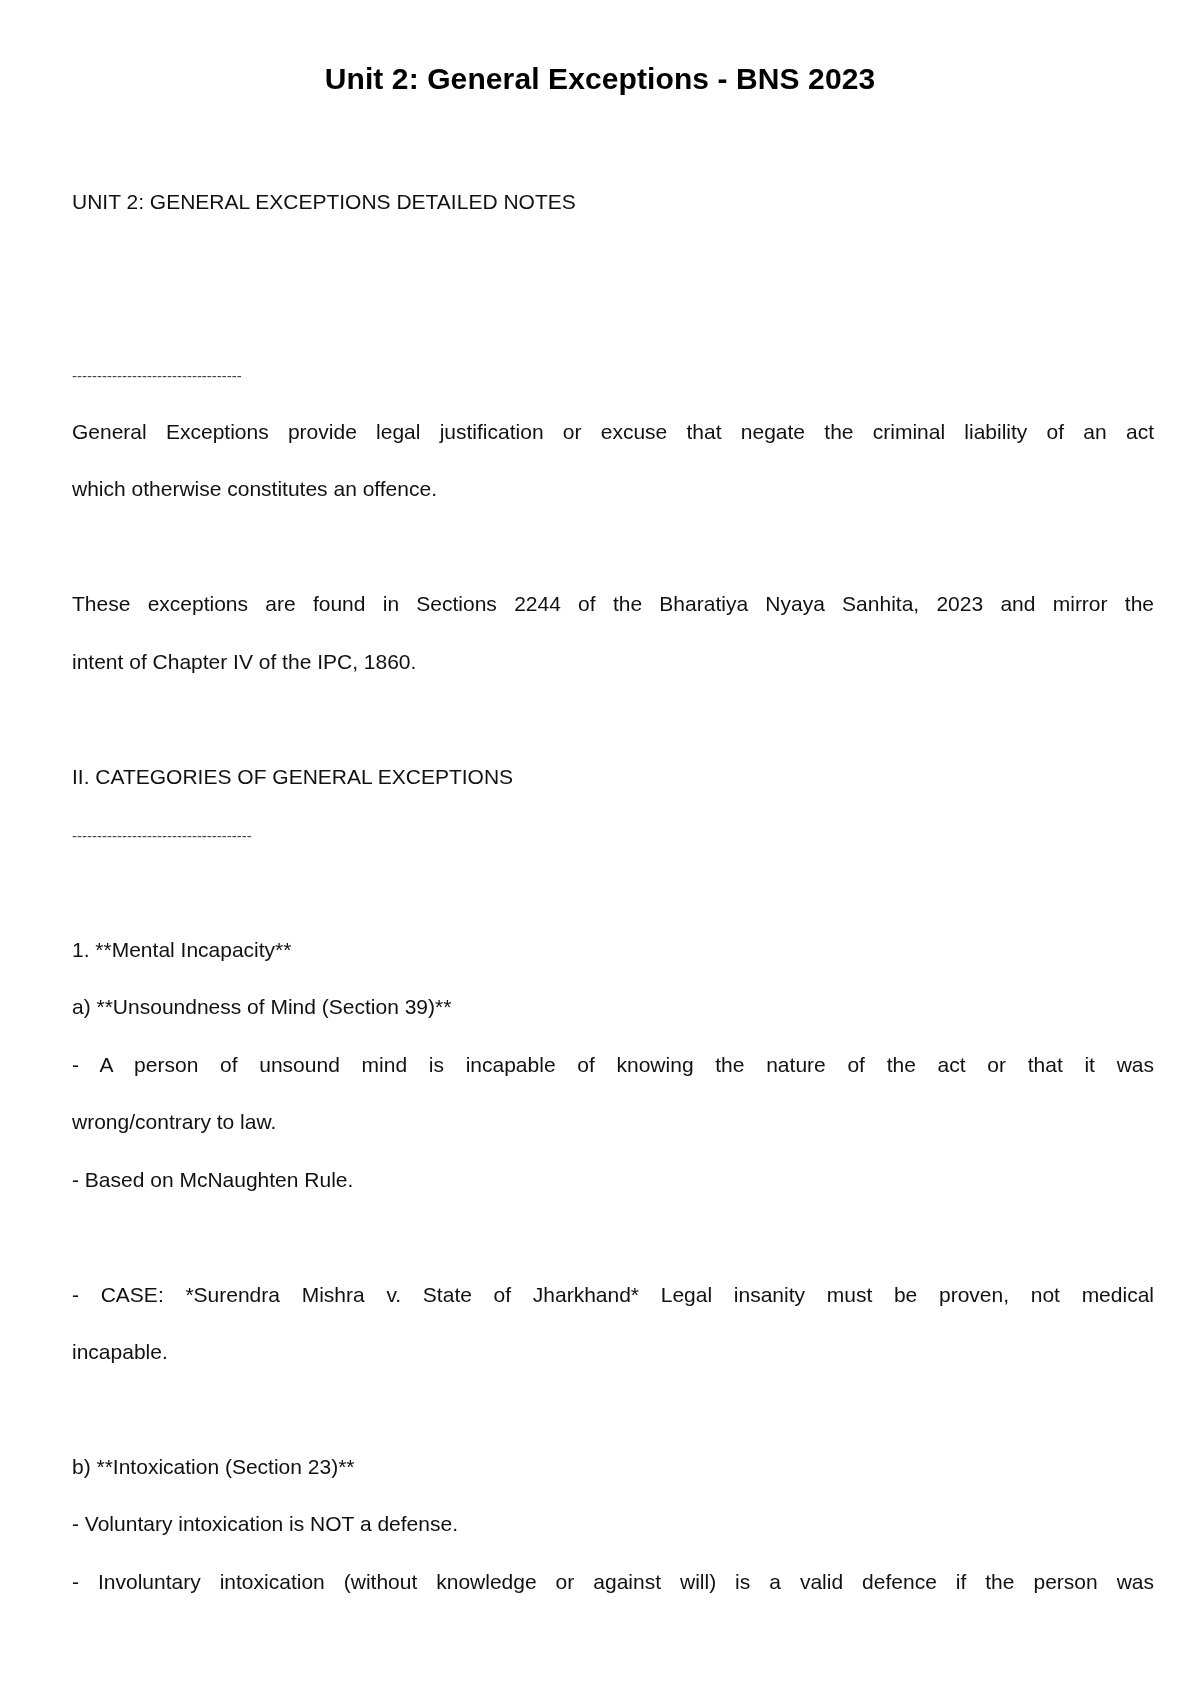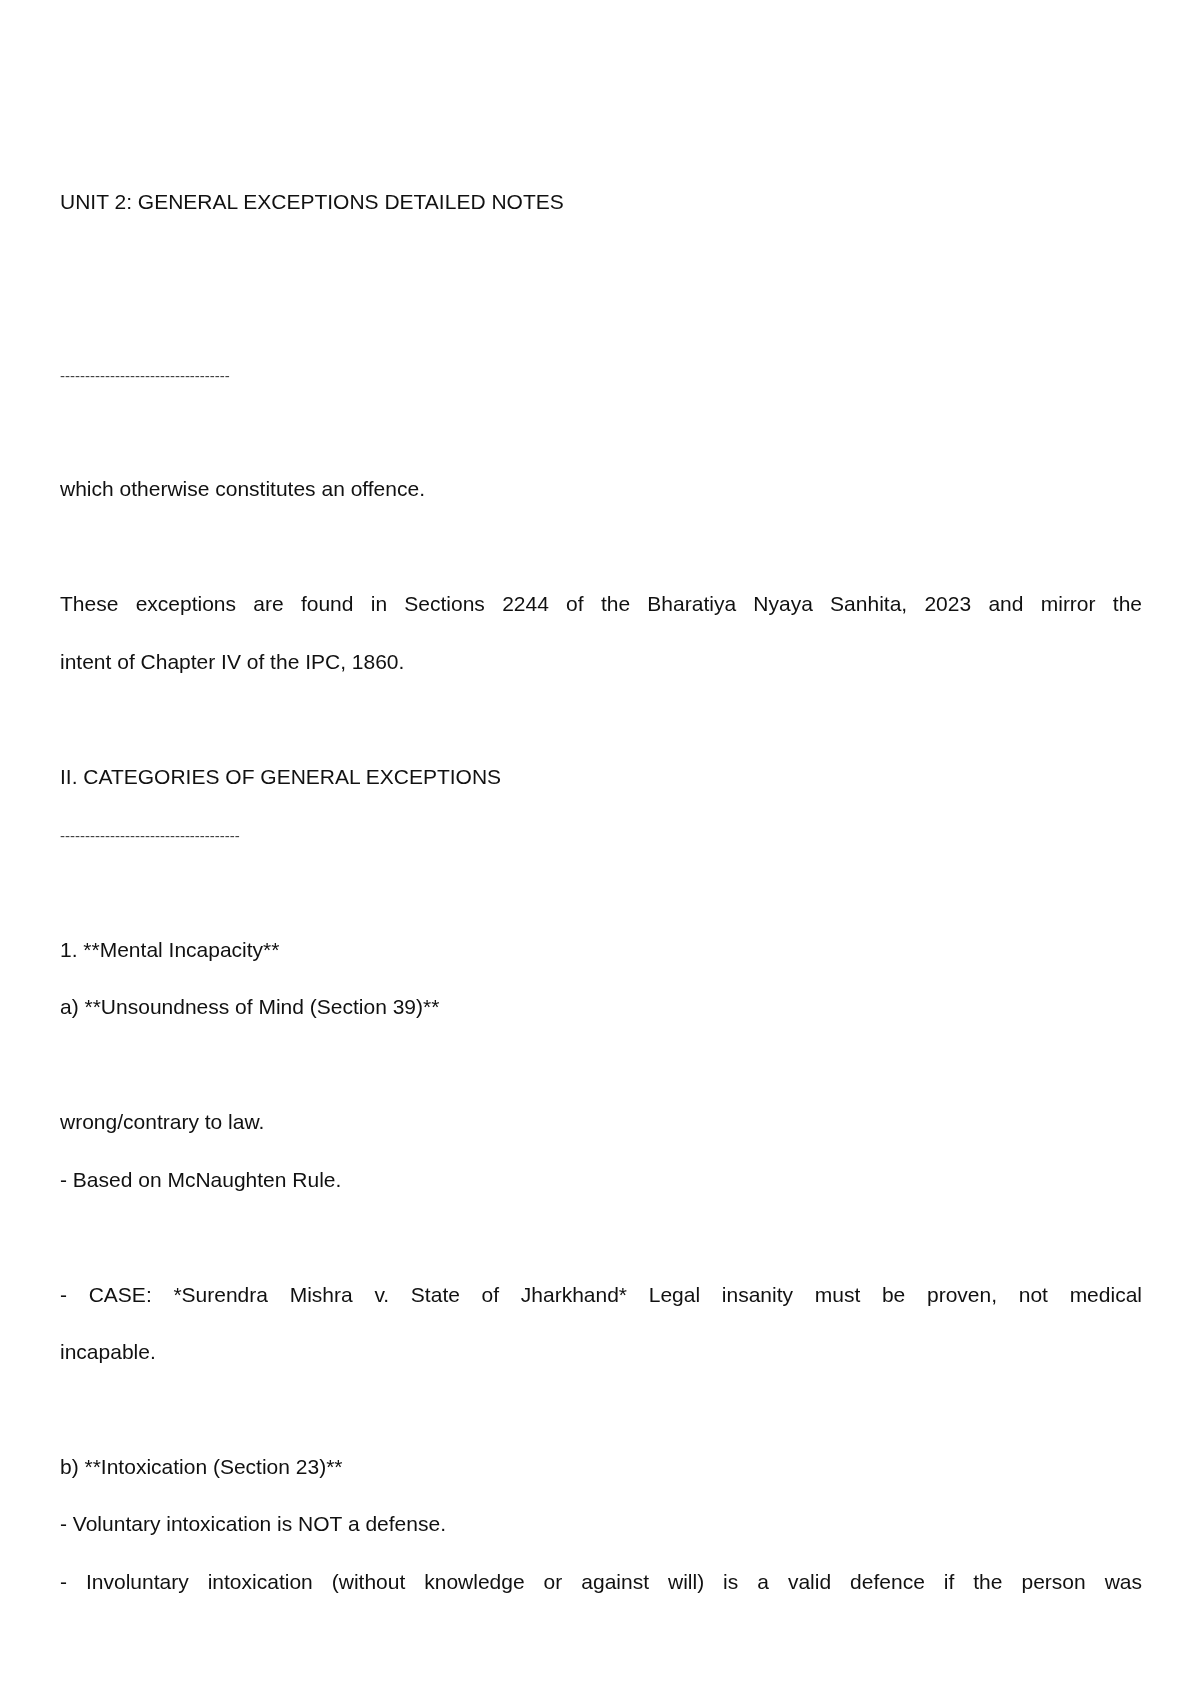--- a/index.html
+++ b/index.html
@@ -1,44 +1,47 @@
 <!DOCTYPE html>
 <html><head>
 <meta charset="utf-8">
 <style>
   html, body { margin: 0; padding: 0; background: #ffffff; }
   body { width: 1200px; height: 1696px; overflow: hidden; position: relative;
          font-family: "Liberation Sans", sans-serif; color: #111; }
   .page { position: absolute; left: 0; top: 0; width: 1200px; height: 1696px; background: #fff; }
   .title { position: absolute; left: 0; width: 1200px; top: 62px; text-align: center;
            font-weight: bold; font-size: 30px; letter-spacing: 0.1px; color: #000; }
-  .line { position: absolute; left: 60px; width: 1082px; font-size: 21px; line-height: 28px;
+  .line { position: absolute; left: 72px; width: 1082px; font-size: 21px; line-height: 28px;
           white-space: nowrap; color: #111; }
   .justify { text-align: justify; text-align-last: justify; }
   .rule { color: #444; letter-spacing: 0px; font-size: 15px; }
 </style>
 </head>
 <body>
 
 <div class="page">
+  <div class="title">Unit 2: General Exceptions - BNS 2023</div>
 
   <div class="line" style="top:188px">UNIT 2: GENERAL EXCEPTIONS  DETAILED NOTES</div>
 
   <div class="line rule" style="top:362px">----------------------------------</div>
 
+  <div class="line justify" style="top:418px">General Exceptions provide legal justification or excuse that negate the criminal liability of an act</div>
   <div class="line" style="top:475px">which otherwise constitutes an offence.</div>
 
   <div class="line justify" style="top:590px">These exceptions are found in Sections 2244 of the Bharatiya Nyaya Sanhita, 2023 and mirror the</div>
   <div class="line" style="top:648px">intent of Chapter IV of the IPC, 1860.</div>
 
   <div class="line" style="top:763px">II. CATEGORIES OF GENERAL EXCEPTIONS</div>
   <div class="line rule" style="top:822px">------------------------------------</div>
 
   <div class="line" style="top:936px">1. **Mental Incapacity**</div>
   <div class="line" style="top:993px">a) **Unsoundness of Mind (Section 39)**</div>
+  <div class="line justify" style="top:1051px">- A person of unsound mind is incapable of knowing the nature of the act or that it was</div>
   <div class="line" style="top:1108px">wrong/contrary to law.</div>
   <div class="line" style="top:1166px">- Based on McNaughten Rule.</div>
   <div class="line justify" style="top:1281px">- CASE: *Surendra Mishra v. State of Jharkhand*  Legal insanity must be proven, not medical</div>
   <div class="line" style="top:1338px">incapable.</div>
 
   <div class="line" style="top:1453px">b) **Intoxication (Section 23)**</div>
   <div class="line" style="top:1510px">- Voluntary intoxication is NOT a defense.</div>
   <div class="line justify" style="top:1568px">- Involuntary intoxication (without knowledge or against will) is a valid defence if the person was</div>
 </div>
 

